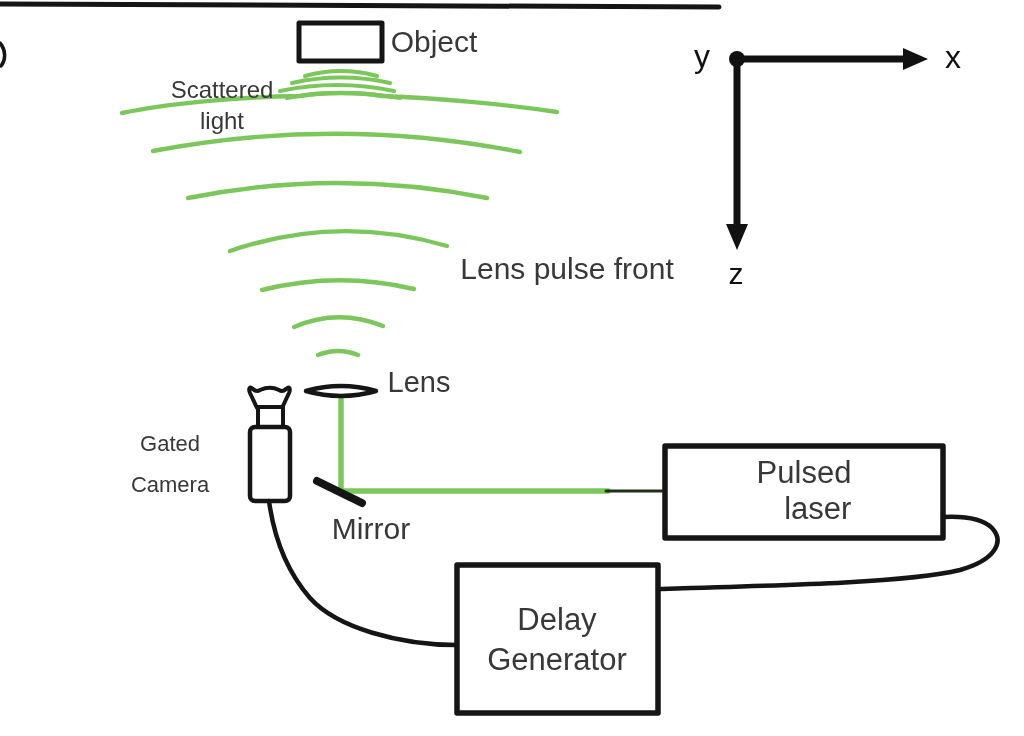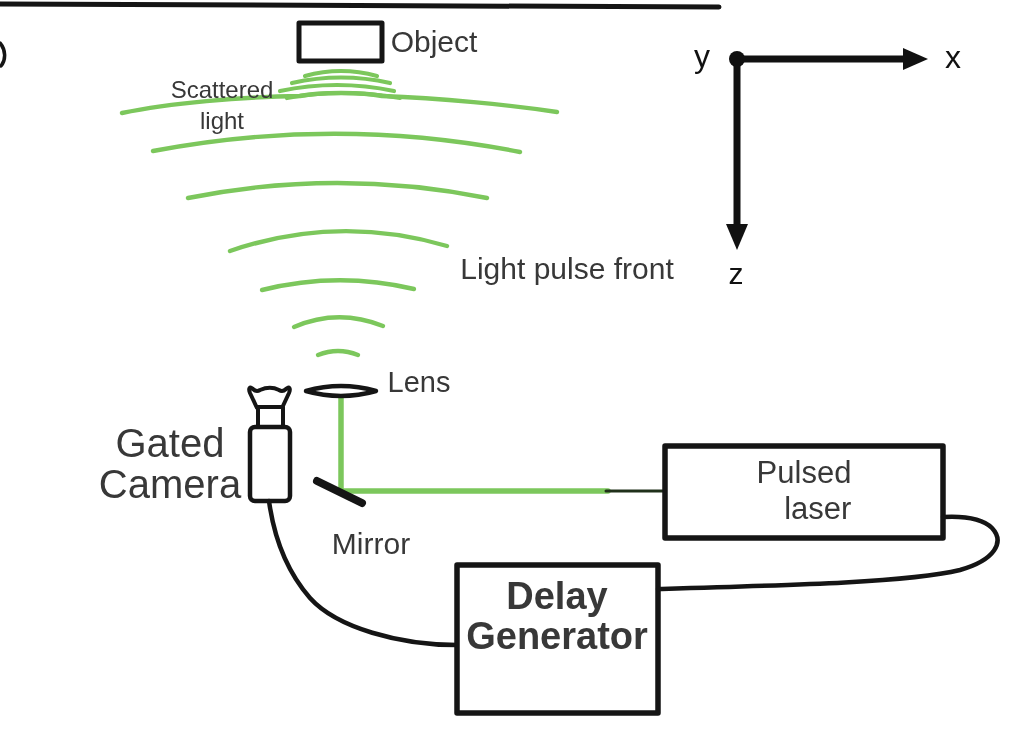--- a/index.html
+++ b/index.html
@@ -29,24 +29,24 @@
     color: var(--text-dark, #383838);
     white-space: pre-line;
     text-align: center;
     line-height: 1.15;
     user-select: none;
   }
   .lbl-object        { left: 434px; top: 42px;  font-size: 30px; }
   .lbl-scattered     { left: 222px; top: 87px;  font-size: 24px; line-height: 31px; margin-top: 18px; }
   .lbl-pulse-front   { left: 567px; top: 269px; font-size: 30px; white-space: nowrap; }
   .lbl-lens          { left: 419px; top: 383px; font-size: 29px; }
-  .lbl-gated-camera  { left: 170px; top: 464px; font-size: 40px; line-height: 41px; }
-  .lbl-mirror        { left: 371px; top: 544px; font-size: 30px; }
+  .lbl-gated-camera  { left: 170px; top: 464px; font-size: 22px; line-height: 41px; }
+  .lbl-mirror        { left: 371px; top: 529px; font-size: 30px; }
   .lbl-pulsed-laser  { left: 804px; top: 491px; font-size: 31px; line-height: 36px; text-align: right; }
-  .lbl-delay-gen     { left: 557px; top: 616px; font-size: 38px; line-height: 40px; font-weight: bold; }
+  .lbl-delay-gen     { left: 557px; top: 640px; font-size: 31px; line-height: 40px; }
   .lbl-axis          { color: #111; }
   .lbl-axis-y        { left: 702px; top: 56px;  font-size: 32px; }
   .lbl-axis-x        { left: 953px; top: 57px;  font-size: 32px; }
   .lbl-axis-z        { left: 736px; top: 274px; font-size: 30px; }
 </style>
 </head>
 <body>
 
 <div class="stage">
 
@@ -108,21 +108,21 @@
     <rect x="665" y="446" width="278" height="92" fill="#ffffff" stroke="var(--outline-black)" stroke-width="5.5"></rect>
 
     <rect x="457" y="565" width="201" height="148" fill="#ffffff" stroke="var(--outline-black)" stroke-width="5.5"></rect>
 
     <path d="M 943,517 C 962,516 982,518 992,528 C 1005,542 995,560 960,570 C 910,582 800,585 658,589" stroke="var(--outline-black)" stroke-width="4.5"></path>
   </svg>
 
   <div class="lbl lbl-object">Object</div>
   <div class="lbl lbl-scattered">Scattered
 light</div>
-  <div class="lbl lbl-pulse-front">Light pulse front</div>
+  <div class="lbl lbl-pulse-front">Lens pulse front</div>
   <div class="lbl lbl-lens">Lens</div>
   <div class="lbl lbl-gated-camera">Gated
 Camera</div>
   <div class="lbl lbl-mirror">Mirror</div>
   <div class="lbl lbl-pulsed-laser">Pulsed
 laser</div>
   <div class="lbl lbl-delay-gen">Delay
 Generator</div>
 
   <div class="lbl lbl-axis lbl-axis-y">y</div>

